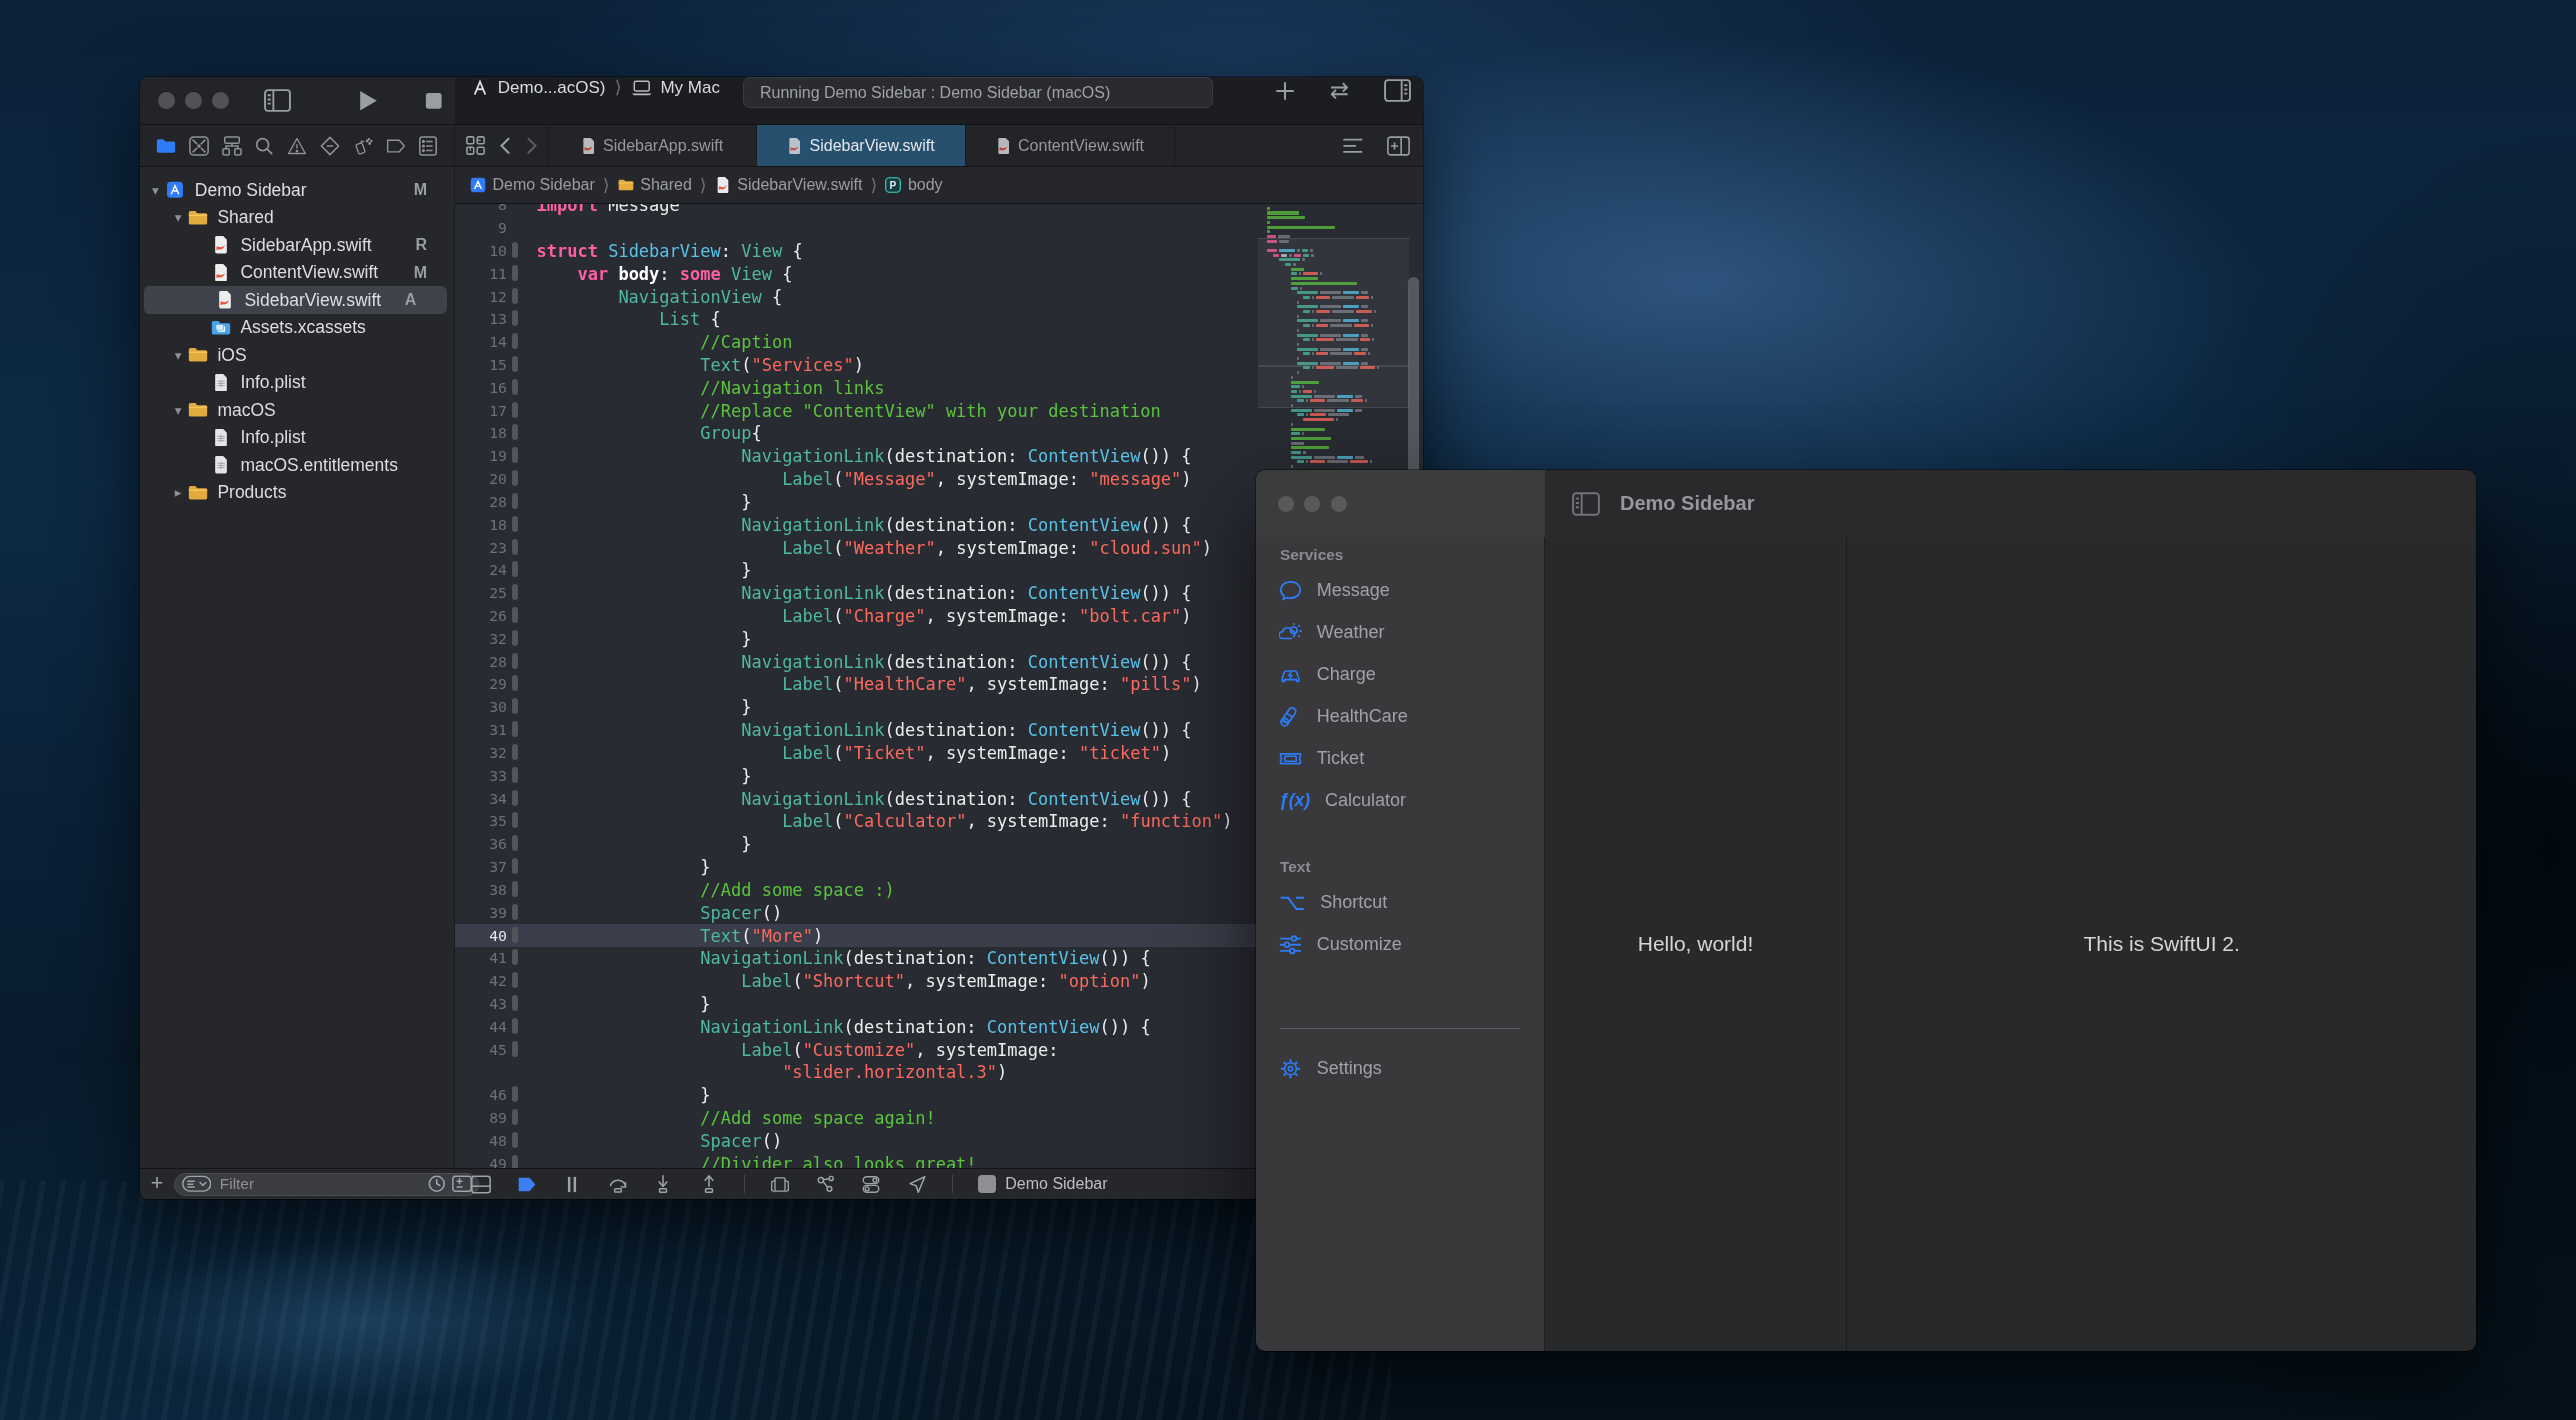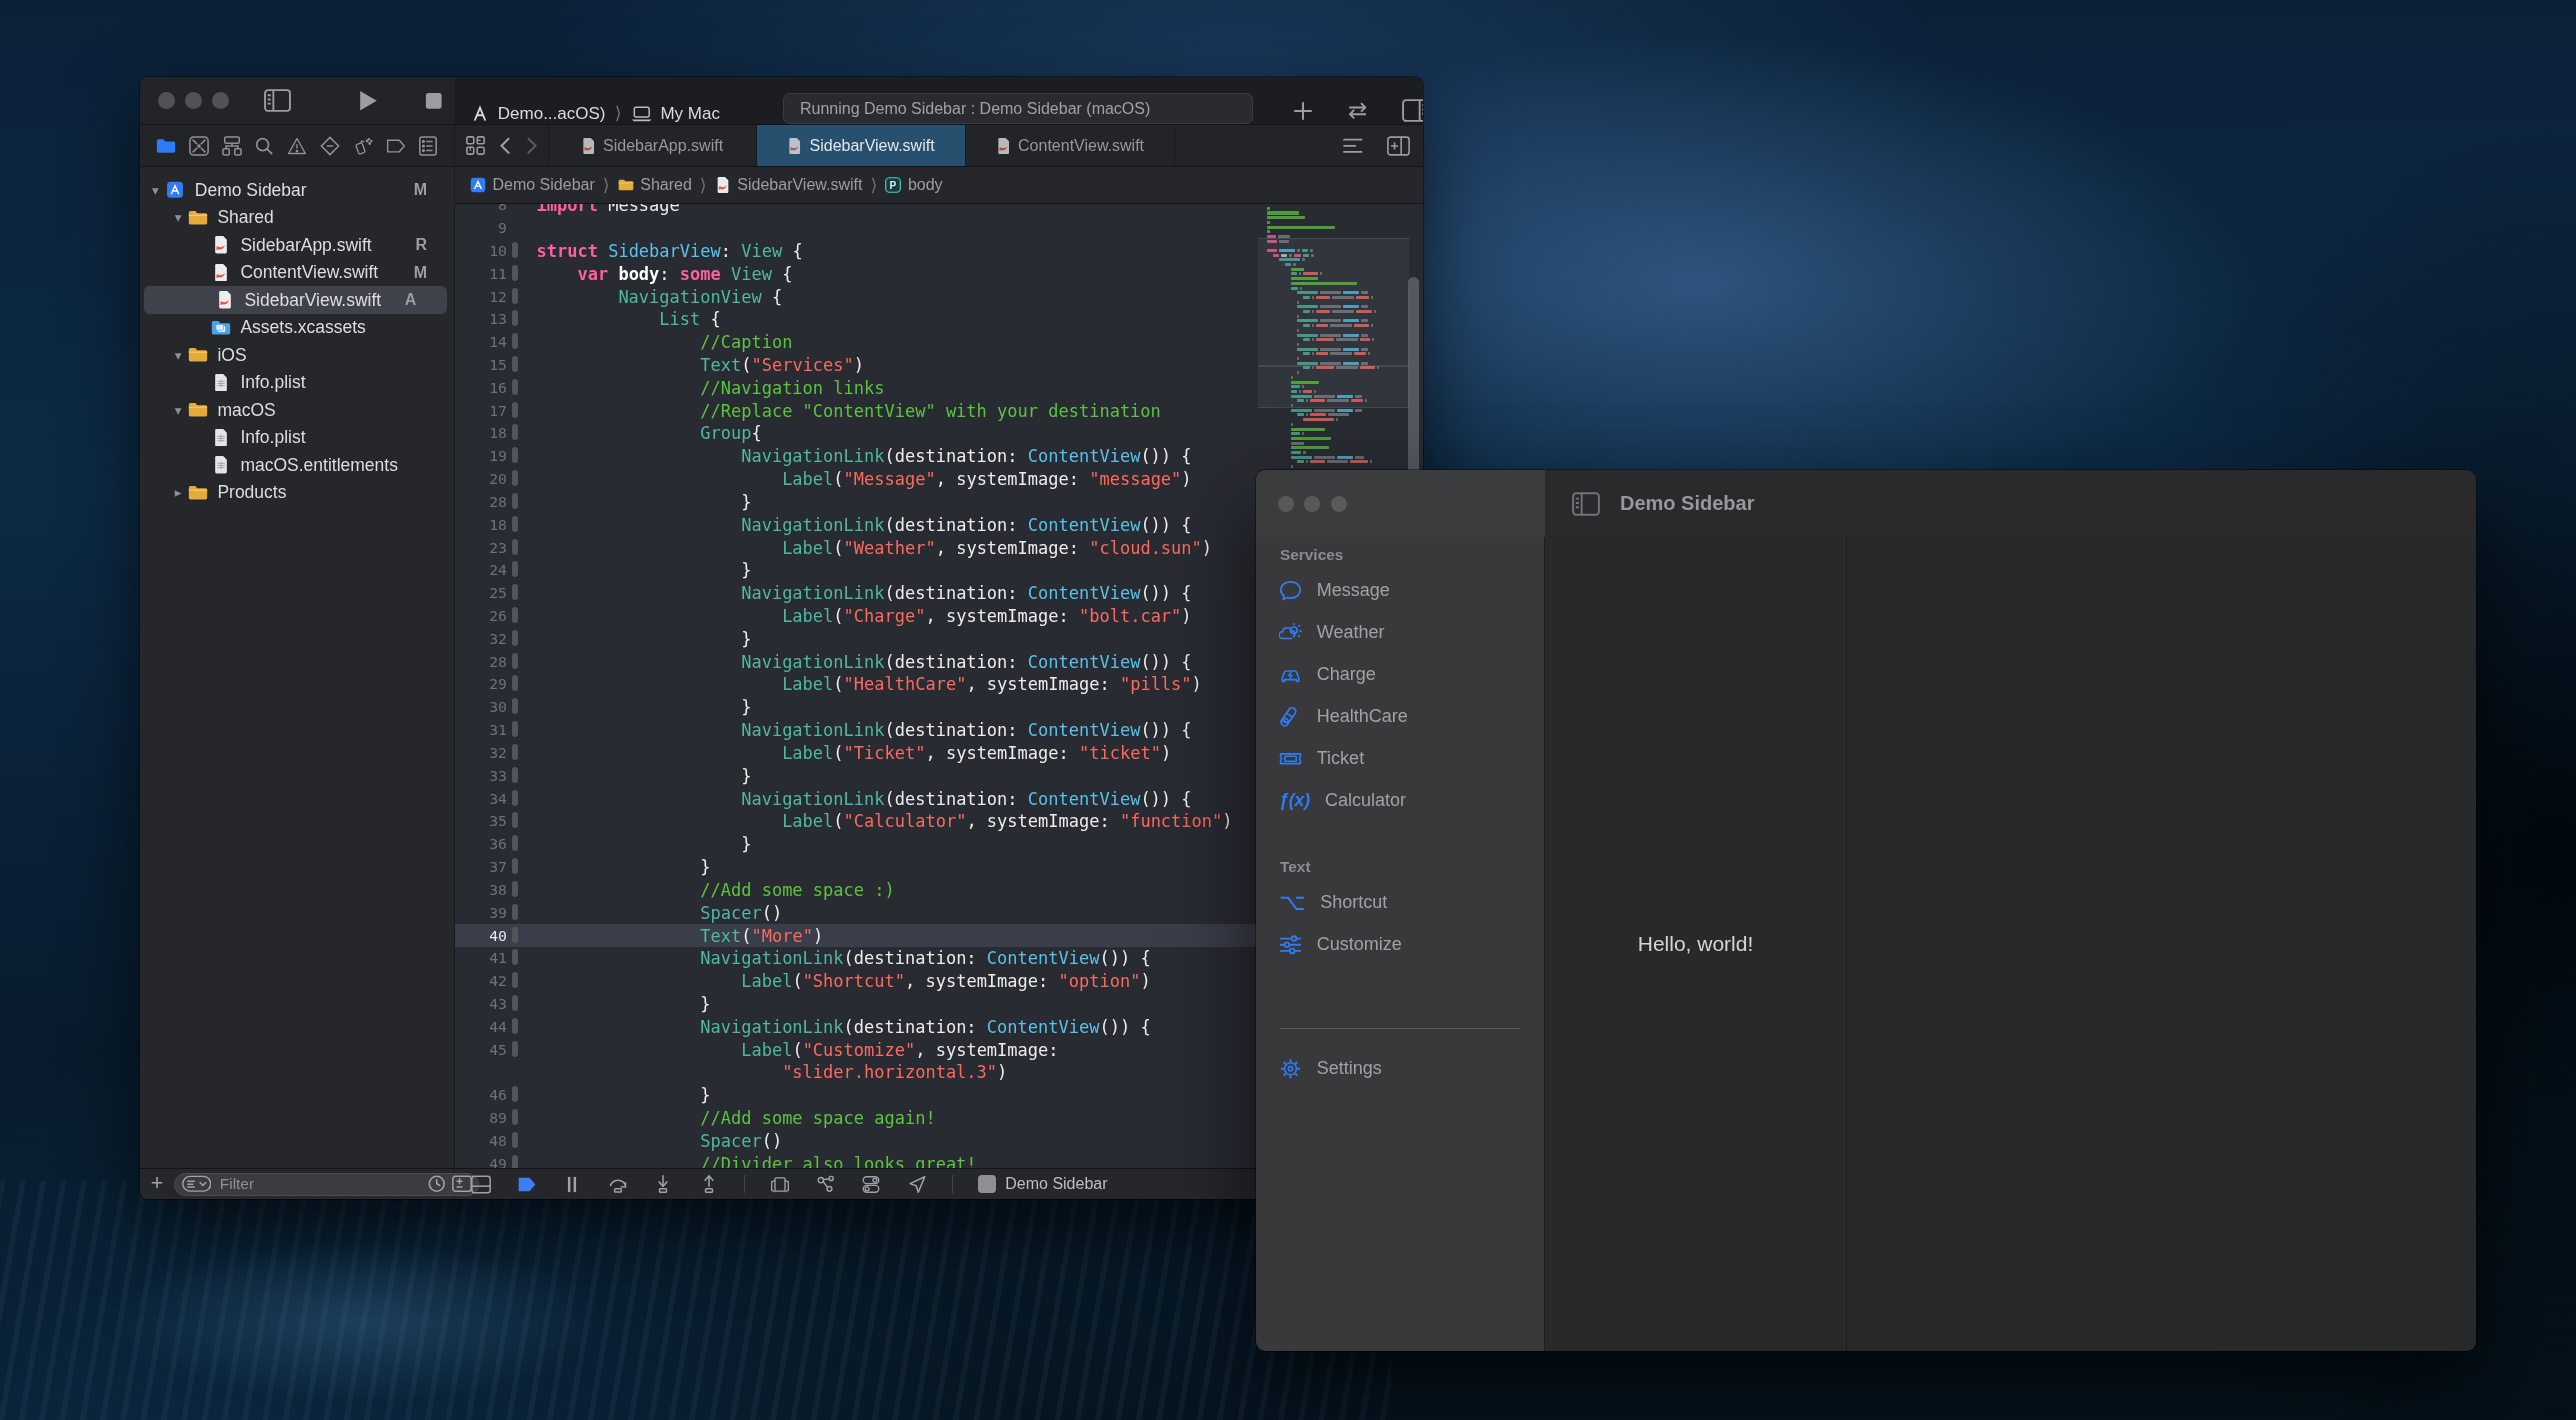--- a/index.html
+++ b/index.html
@@ -17,21 +17,21 @@
     background:repeating-linear-gradient(100deg, rgba(130,180,225,.06) 0 5.4px, transparent 5.4px 20px);}
   
   .ic{display:inline-flex;align-items:center;justify-content:center;flex:none;}
   .ic svg{width:100%;height:100%;display:block;}
   
   .xcode{position:absolute;left:140px;top:77px;width:1283px;height:1122px;border-radius:8px;
     background:#26272b;box-shadow:0 29.5px 74px rgba(0,0,0,.6),0 0 0 0.7px rgba(0,0,0,.55);
     overflow:hidden;z-index:1;display:flex;flex-direction:column;}
   .xc-toolbar{height:47px;flex:none;display:flex;border-bottom:0.7px solid #121316;}
   .xc-toolbar-left{width:315px;flex:none;background:#232428;display:flex;align-items:center;padding-left:17.5px;box-sizing:border-box;}
-  .xc-toolbar-right{flex:1;background:#1c1d21;display:flex;align-items:flex-end;padding:0 12px 0 14.8px;box-sizing:border-box;gap:40px;}
+  .xc-toolbar-right{flex:1;background:#1c1d21;display:flex;align-items:flex-start;padding:0 12px 0 14.8px;box-sizing:border-box;}
   .tl{width:17px;height:17px;border-radius:50%;background:#505254;margin-right:10px;flex:none;}
   .tbicon{color:#9a9da2;}
   .scheme{display:flex;align-items:center;color:#d9dbde;font-size:17px;gap:8px;white-space:nowrap;}
   .chev{color:#6f7176;font-size:17.5px;padding:0 1.3px;}
   .status-pill{flex:none;width:470px;height:31px;margin-left:23px;background:#2a2b30;border:0.7px solid #3c3d43;
     border-radius:6.7px;display:flex;align-items:center;padding:0 16px;box-sizing:border-box;color:#9fa1a7;font-size:16px;white-space:nowrap;overflow:hidden;}
   .tb-right-icons{margin-left:auto;display:flex;align-items:center;gap:35px;color:#9a9da2;}
   .swap-glyph{font-size:23px;color:#9a9da2;}
   
   .xc-row2{height:41px;flex:none;display:flex;border-bottom:0.7px solid #131418;}
@@ -1303,17 +1303,20 @@
               </svg>
             </span>
             <span>Settings</span>
           </div>
         </aside>
       <div class="app-content">
         <div class="pane pane1">
           <span>Hello, world!</span>
         </div>
         <div class="pane-div"></div>
+        <div class="pane pane2">
+          <span>This is SwiftUI 2.</span>
+        </div>
       </div>
     </div>
   </section>
 </div>
 
 
 </body></html>

